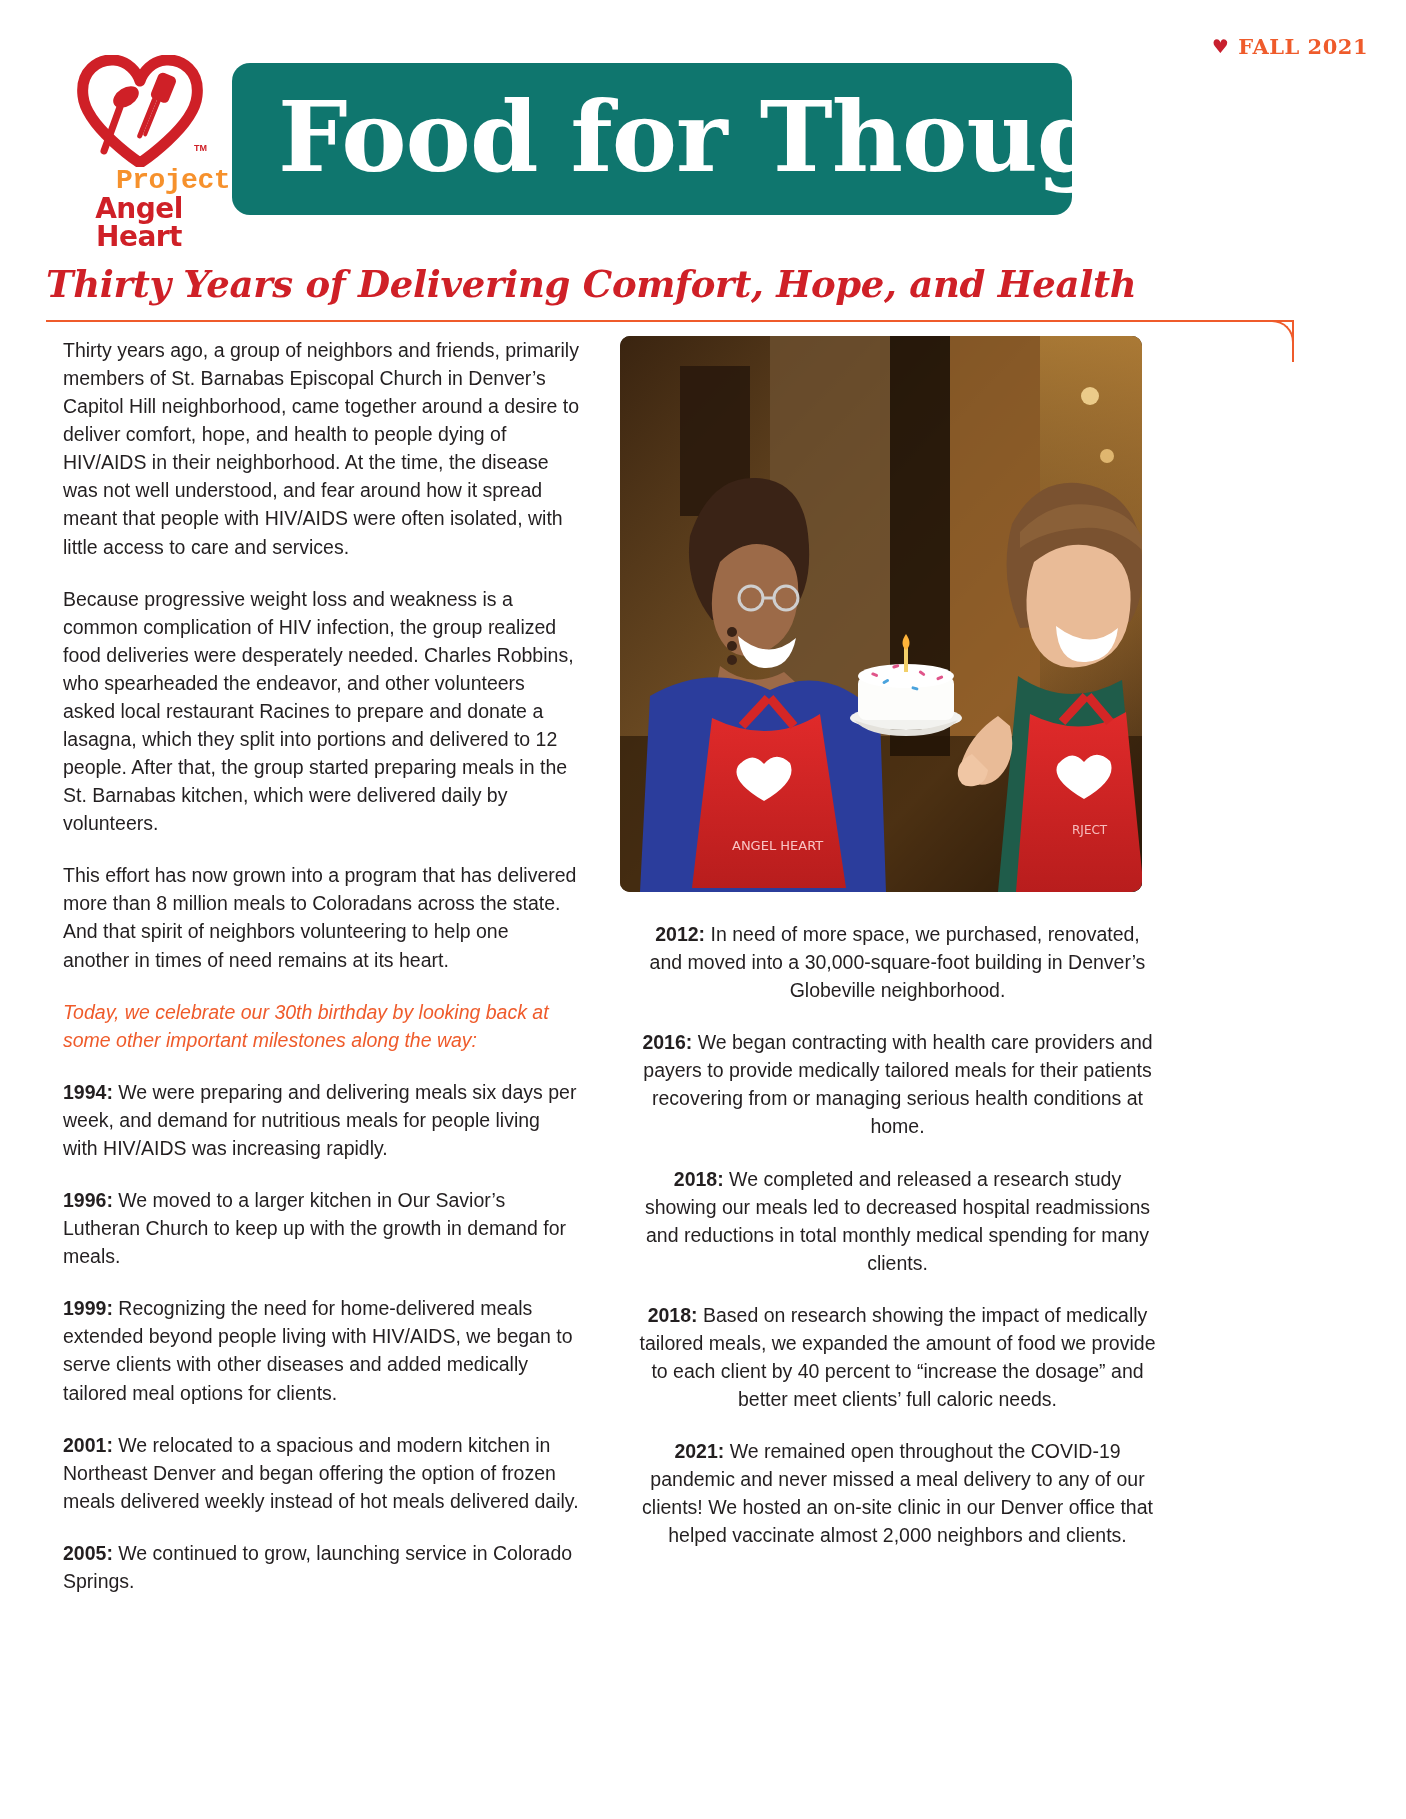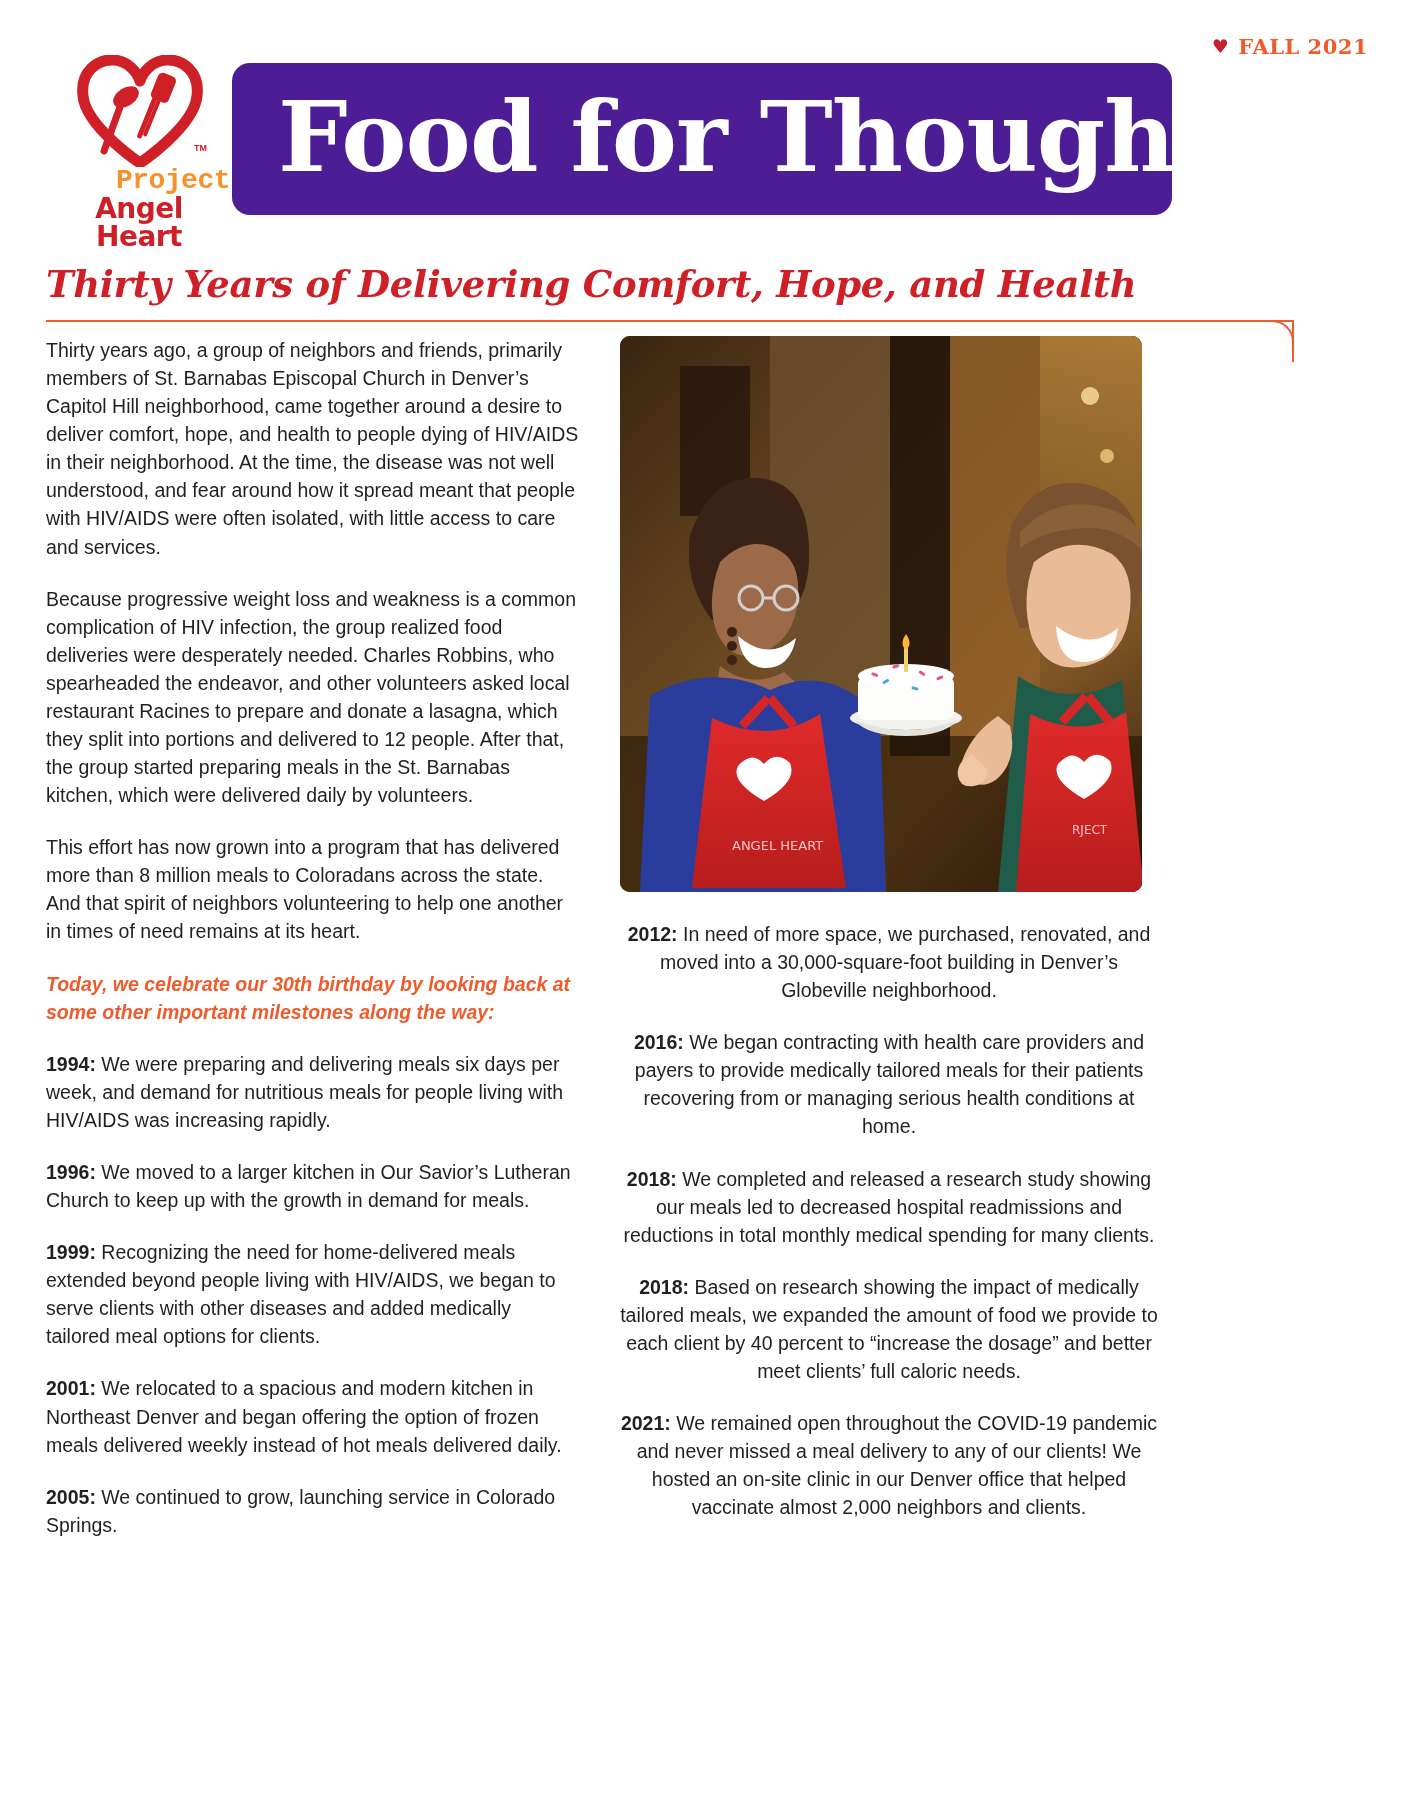--- a/index.html
+++ b/index.html
@@ -33,23 +33,23 @@
   .issue-heart {
     color: #c8202e;
     font-size: 19px;
     line-height: 1;
   }
 
   .masthead {
     position: absolute;
     left: 232px;
     top: 63px;
-    width: 940px;
+    width: 840px;
     height: 152px;
-    background: #4c1d95;
+    background: #0f766e;
     border-radius: 18px;
   }
   .masthead-title {
     position: absolute;
     left: 46px;
     top: 50%;
     transform: translateY(-52%);
     color: #ffffff;
     font-family: "DejaVu Serif", serif;
     font-weight: bold;
@@ -168,27 +168,26 @@
   
   .col {
     position: absolute;
     font-size: 19.5px;
     line-height: 1.44;
     color: #231f20;
   }
   .col-left  { left: 46px;  top: 336px; width: 534px; }
   .col-right { left: 620px; top: 920px; width: 538px; text-align: center; }
 
-  .col p { margin: 0 0 24px 0; }
+  .col p { margin: 0 0 24px 17px; }
   .col p:last-child { margin-bottom: 0; }
 
   .intro-italic {
     color: #ef5b2b;
     font-style: italic;
-    font-weight: bold;
   }
   .year { font-weight: bold; }
 </style>
 </head>
 <body>
 
 <div class="issue-line">
   <span class="issue-heart">♥</span>
   <span>FALL 2021</span>
 </div>

